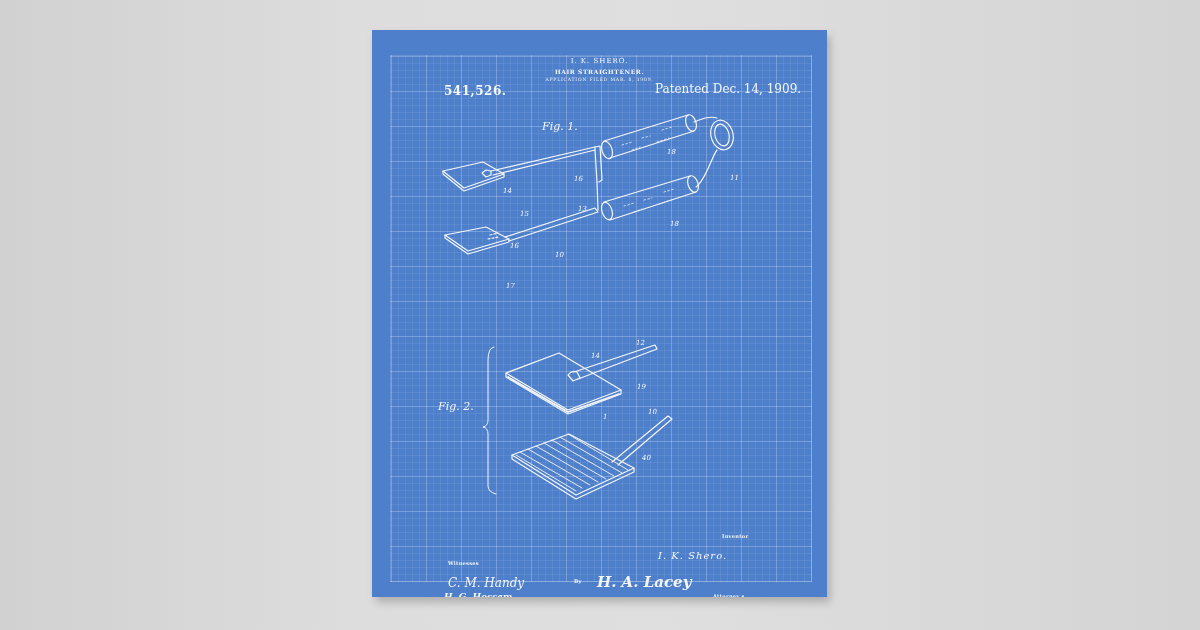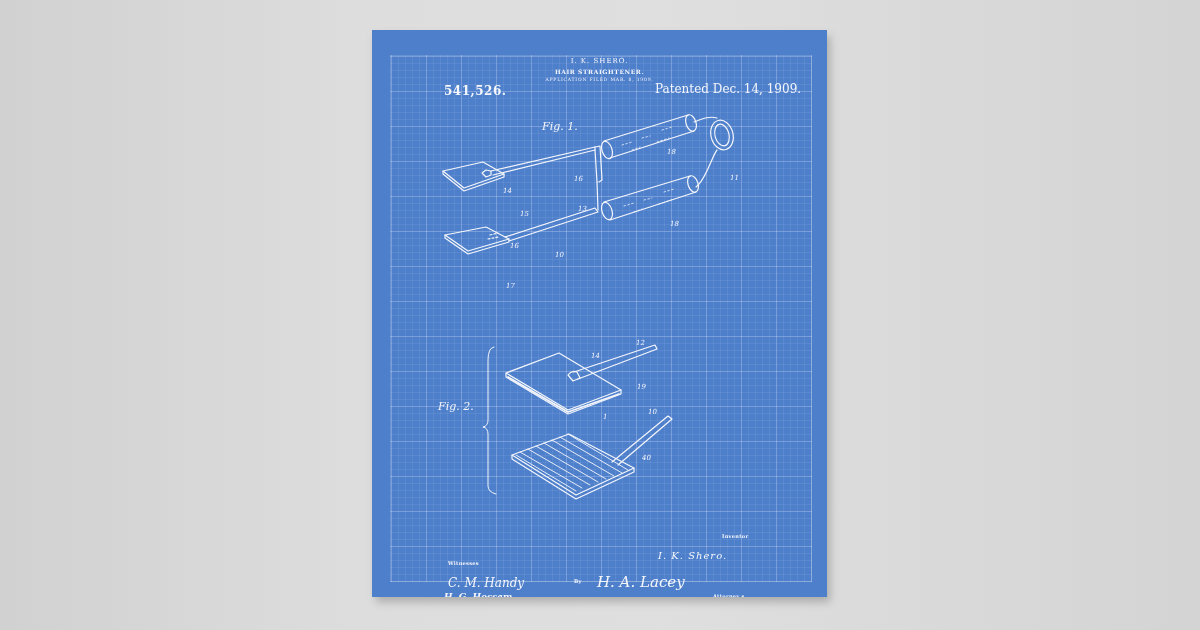--- a/index.html
+++ b/index.html
@@ -136,15 +136,15 @@
   <div class="txt num" style="left:231px; top:383px;">1</div>
   <div class="txt num" style="left:276px; top:378px;">10</div>
   <div class="txt num" style="left:270px; top:424px;">40</div>
 
   <div class="txt small-gothic" style="left:76px; top:530px;">Witnesses</div>
   <div class="txt sig" style="left:76px; top:546px; font-size:12px;">C. M. Handy</div>
   <div class="txt sig" style="left:72px; top:562px; font-size:9px; font-weight:bold;">H. G. Hossam</div>
   <div class="txt small-gothic" style="left:350px; top:503px;">Inventor</div>
   <div class="txt sig" style="left:286px; top:520px; font-size:10px; letter-spacing:1px;">I. K. Shero.</div>
   <div class="txt small-gothic" style="left:202px; top:548px;">By</div>
-  <div class="txt sig" style="left:225px; top:543px; font-size:15px; font-weight:normal;">H. A. Lacey</div>
+  <div class="txt sig" style="left:225px; top:543px; font-size:15px; font-weight:bold;">H. A. Lacey</div>
   <div class="txt small-gothic" style="left:341px; top:563px;">Attorney s.</div>
 </div>
 
 </body></html>

